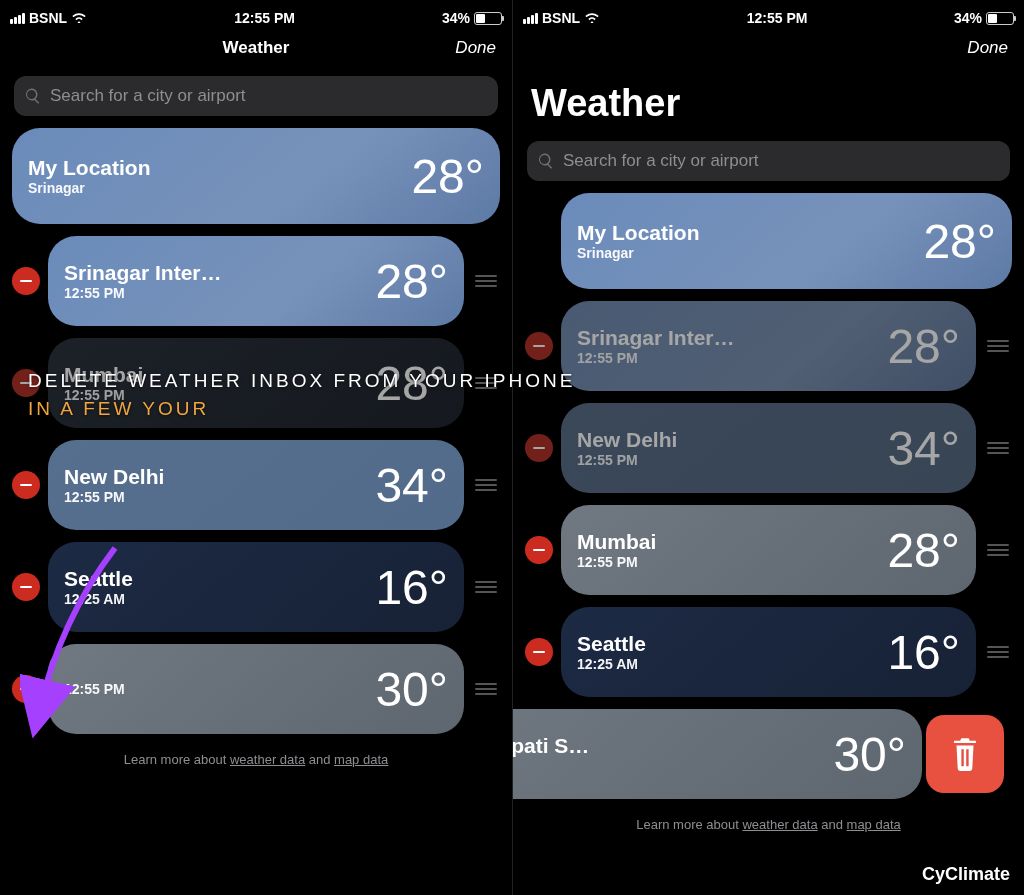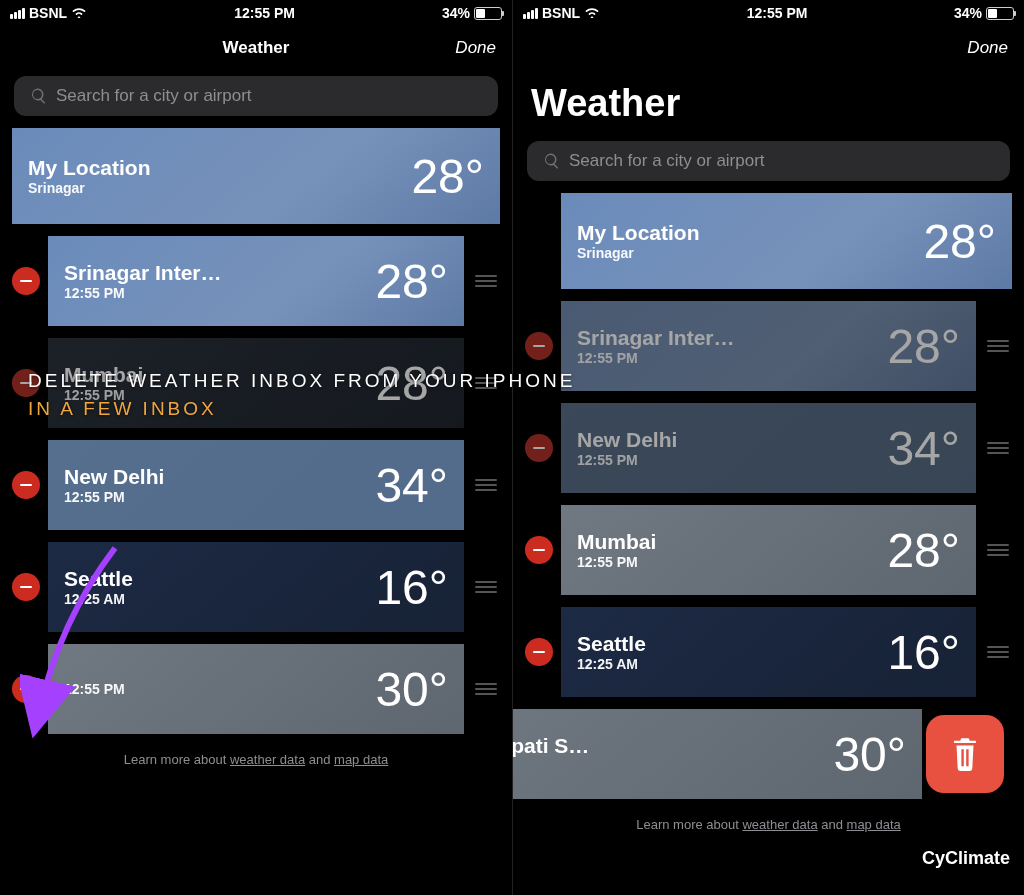--- a/index.html
+++ b/index.html
@@ -11,67 +11,67 @@
     position:relative;
   }
   .stage { display:flex; width:1024px; height:895px; }
   .phone {
     width:512px; height:895px; background:#000;
     position:relative; overflow:hidden;
     border-left:1px solid #222;
   }
   .phone:first-child{border-left:none;}
   .status-bar {
-    height:26px; display:flex; align-items:center;
+    height:26px; display:flex; align-items:flex-end;
     justify-content:space-between; padding:0 10px;
     color:#fff; font-size:14px; font-weight:600;
   }
   .status-left,.status-right{display:flex;align-items:center;gap:4px;}
   .sig{display:flex;align-items:flex-end;gap:1px;}
   .sig span{width:3px;background:#fff;border-radius:1px;}
   .sig span:nth-child(1){height:5px;}
   .sig span:nth-child(2){height:7px;}
   .sig span:nth-child(3){height:9px;}
   .sig span:nth-child(4){height:11px;}
   .wifi{font-size:14px;}
   .bat{width:28px;height:13px;border:1px solid #ccc;border-radius:3px;position:relative;}
   .bat:after{content:"";position:absolute;right:-3px;top:3px;width:2px;height:5px;background:#ccc;border-radius:0 1px 1px 0;}
   .bat i{position:absolute;left:1px;top:1px;bottom:1px;width:34%;background:#fff;border-radius:1px;}
   .nav{display:flex;align-items:center;justify-content:space-between;height:44px;padding:0 16px;}
   .nav .title{color:#fff;font-size:17px;font-weight:600;position:absolute;left:0;right:0;text-align:center;pointer-events:none;}
   .nav .done{color:#fff;font-size:17px;margin-left:auto;font-style:italic;}
   .big-title{color:#fff;font-size:38px;font-weight:700;padding:12px 18px 10px;}
-  .search{margin:6px 14px 12px;background:#2b2b2e;border-radius:12px;height:40px;display:flex;align-items:center;padding:0 16px;color:#8e8e92;font-size:17px;gap:8px;}
+  .search{margin:6px 14px 12px;background:#2b2b2e;border-radius:12px;height:40px;display:flex;align-items:center;padding:0 10px;color:#8e8e92;font-size:17px;gap:8px;}
   .search-icon{width:18px;height:18px;opacity:.7;}
   .list{padding:0 12px;}
   .row{position:relative;margin-bottom:12px;display:flex;align-items:center;}
   .minus{width:28px;height:28px;border-radius:50%;background:#cc2b1f;display:flex;align-items:center;justify-content:center;flex:0 0 28px;margin-right:8px;}
   .minus:before{content:"";width:12px;height:2px;background:#fff;border-radius:1px;}
-  .card{flex:1;border-radius:0;height:90px;padding:12px 16px;display:flex;align-items:center;justify-content:space-between;color:#fff;position:relative;overflow:hidden;}
+  .card{flex:1;border-radius:28px;height:90px;padding:12px 16px;display:flex;align-items:center;justify-content:space-between;color:#fff;position:relative;overflow:hidden;}
   .card.loc{height:96px;}
   .card .left .name{font-size:21px;font-weight:700;white-space:nowrap;overflow:hidden;text-overflow:ellipsis;max-width:260px;}
   .card .left .sub{font-size:14px;font-weight:700;opacity:.95;}
   .card .temp{font-size:48px;font-weight:300;}
   .handle{width:28px;display:flex;flex-direction:column;gap:3px;align-items:center;justify-content:center;margin-left:8px;}
   .handle span{width:22px;height:2px;background:#555;border-radius:1px;}
   .bg-blue{background:linear-gradient(140deg,#6a8bba 0%,#7792ba 60%,#5d7aa6 100%);}
   .bg-blue-dim{background:linear-gradient(140deg,#566f8f 0%,#526b8a 100%);}
   .bg-dark{background:linear-gradient(140deg,#2a3340 0%,#1f2631 100%);}
   .bg-gray{background:linear-gradient(140deg,#707882 0%,#5e6670 100%);}
   .bg-navy{background:linear-gradient(140deg,#1d2a44 0%,#172236 100%);}
   .dimmed{filter:brightness(.65) saturate(.8);}
   .footer{text-align:center;color:#8e8e92;font-size:13px;padding:6px 0 14px;}
   .footer u{text-decoration:underline;}
   .arrow{position:absolute;z-index:5;pointer-events:none;}
   .delete-btn{position:absolute;right:8px;width:78px;height:78px;background:#e8513f;border-radius:18px;display:flex;align-items:center;justify-content:center;}
   .trash{width:30px;height:34px;}
   .overlay-text{position:absolute;left:0;right:3px;top:370px;z-index:20;pointer-events:none;text-shadow:0 1px 3px rgba(0,0,0,.6);padding-left:28px;}
   .overlay-text .l1{color:#fff;font-size:19px;letter-spacing:3px;font-weight:500;}
   .overlay-text .l2{color:#f0a63c;font-size:19px;letter-spacing:3px;font-weight:500;margin-top:6px;}
-  .watermark{position:absolute;right:14px;bottom:26px;color:#fff;font-size:18px;font-weight:600;z-index:30;}
+  .watermark{position:absolute;right:14px;bottom:10px;color:#fff;font-size:18px;font-weight:600;z-index:30;}
   .row.shifted .card-clip{transform:translateX(-54px);}
   .card-clip{display:flex;align-items:center;flex:1;}
   .spacer{width:36px;flex:0 0 36px;}
 </style>
 </head>
 <body>
 
 <div class="stage">
 
   <div class="phone">
@@ -354,16 +354,16 @@
     </div>
 
     <div class="footer">
       <span>Learn more about </span><u>weather data</u><span> and </span><u>map data</u>
     </div>
   </div>
 </div>
 
 <div class="overlay-text">
   <div class="l1">DELETE WEATHER INBOX FROM YOUR IPHONE</div>
-  <div class="l2">IN A FEW INBOX</div>
+  <div class="l2">IN A FEW YOUR</div>
 </div>
 
 <div class="watermark">CyClimate</div>
 
 </body></html>

